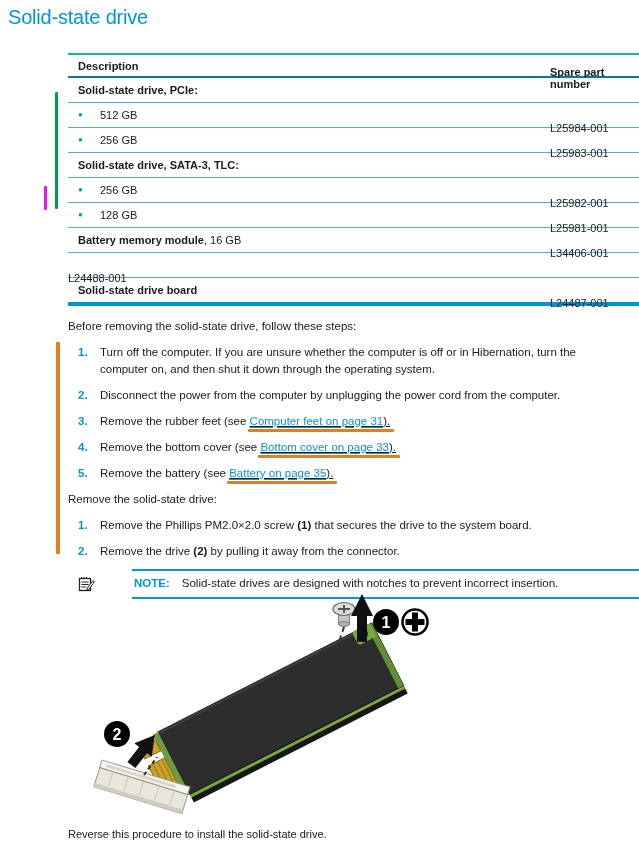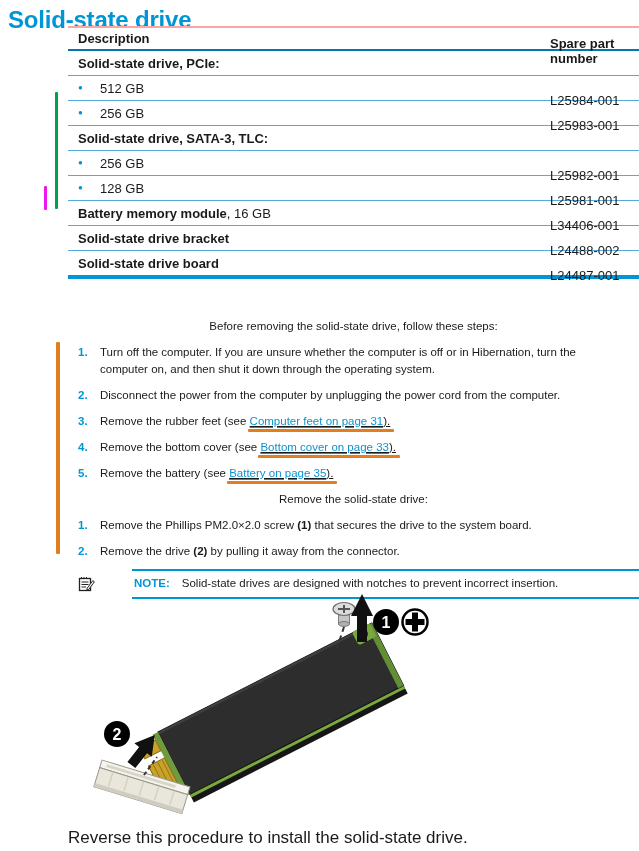--- a/index.html
+++ b/index.html
@@ -5,59 +5,59 @@
   html,body{margin:0;padding:0;}
   body{
     width:639px;height:851px;position:relative;overflow:hidden;
     background:#ffffff;
     font-family:"Liberation Sans","DejaVu Sans",sans-serif;
     color:#1a1a1a;
   }
   
   .page-title{
     position:absolute;left:8px;top:6px;
-    font-size:24px;font-weight:bold;color:#0096D6;letter-spacing:-0.2px;
+    font-size:20px;font-weight:normal;color:#0096D6;letter-spacing:-0.2px;
   }
   
   .bar{position:absolute;border-radius:1px;}
   .bar.green{left:55px;top:92px;width:3px;height:117px;background:#00A14B;}
   .bar.magenta{left:44px;top:186px;width:3px;height:24px;background:#F213F2;}
   .bar.orange{left:56px;top:342px;width:4px;height:212px;background:#E07E20;}
   
-  .parts-table{position:absolute;left:68px;top:26px;width:571px;
-    border-top:2px solid #fca5a5;border-bottom:4px solid #0096D6;font-size:13px;}
+  .parts-table{position:absolute;left:68px;top:53px;width:571px;
+    border-top:2px solid #14b8a6;border-bottom:4px solid #0096D6;font-size:11px;}
   .thead{display:flex;align-items:center;height:21px;border-bottom:2px solid #0077B5;font-weight:bold;}
   .trow{display:flex;align-items:center;height:24px;border-bottom:1px solid #54ABDB;}
   .trow:last-child{border-bottom:none;}
   .tcell.desc{flex:1;padding-left:10px;display:flex;align-items:center;min-width:0;}
   .tcell.part{width:89px;margin-top:25px;}
   .thead .tcell.part{width:89px;}
   .sect{font-weight:bold;}
   .dot{width:22px;color:#0096D6;font-size:8px;line-height:1;}
   .dot::before{content:"\25CF";}
   .bullet-text{padding-left:0;}
   .desc-bold{font-weight:bold;}
   
   .procedure{position:absolute;left:68px;top:318px;width:571px;font-size:11.5px;line-height:17px;}
-  .procedure p{margin:0;text-align:center;}
+  .procedure p{margin:0;}
   .steps{margin-top:9px;}
   .step{display:flex;margin-bottom:9px;padding-left:10px;padding-right:14px;}
   .step .num{width:22px;flex:none;color:#0096D6;font-weight:bold;}
   .step .stext{flex:1;}
   a.doclink{color:#0C93D0;text-decoration:underline;text-underline-offset:2px;cursor:pointer;}
   .linkwrap{position:relative;white-space:nowrap;text-decoration:underline;}
   .linkwrap::after{content:"";position:absolute;left:-2px;right:-4px;bottom:-5px;height:3px;background:#E07E20;border-radius:1px;}
   
   .note{display:flex;margin-left:10px;margin-top:6px;align-items:flex-start;gap:34px;}
   .note .icon{flex:none;width:20px;padding-top:6px;}
   .note .ncontent{flex:1;border-top:2px solid #0096D6;border-bottom:2px solid #0096D6;padding:4px 0 5px 2px;}
   .note .nlabel{color:#0096D6;font-weight:bold;margin-right:12px;}
   
   .figure{position:absolute;left:80px;top:590px;width:420px;height:240px;}
-  .footer-text{position:absolute;left:68px;top:828px;font-size:17px;}
+  .footer-text{position:absolute;left:68px;top:828px;font-size:11px;}
   svg text{font-family:"Liberation Sans","DejaVu Sans",sans-serif;}
 </style>
 </head>
 <body>
 
 <div class="page-title">Solid-state drive</div>
 
 <div class="bar green"></div>
 <div class="bar magenta"></div>
 <div class="bar orange"></div>
@@ -109,24 +109,21 @@
     <div class="tcell part">L25981-001</div>
   </div>
   <div class="trow">
     <div class="tcell desc">
       <span class="desc-bold">Battery memory module</span>
         <span>, 16 GB</span>
     </div>
     <div class="tcell part">L34406-001</div>
   </div>
   <div class="trow">
-    <div class="tcell desc">
-        <span class="desc-bold">Solid-state drive bracket</span>
-      </div>
-    <div class="tcell part">L24488-002</div>
+    <div class="tcell part">L24488-001</div>
   </div>
   <div class="trow">
     <div class="tcell desc">
         <span class="desc-bold">Solid-state drive board</span>
       </div>
     <div class="tcell part">L24487-001</div>
   </div>
 </div>
 
 <div class="procedure">

